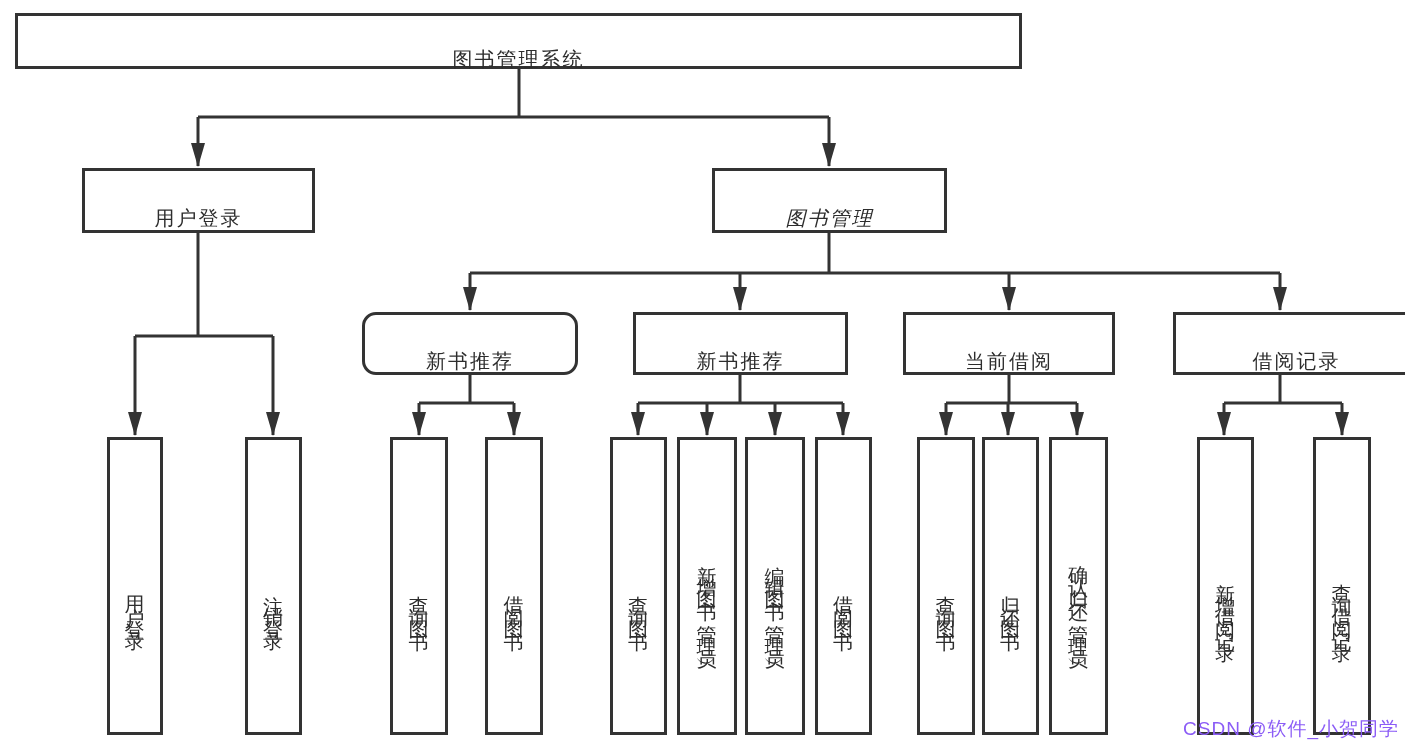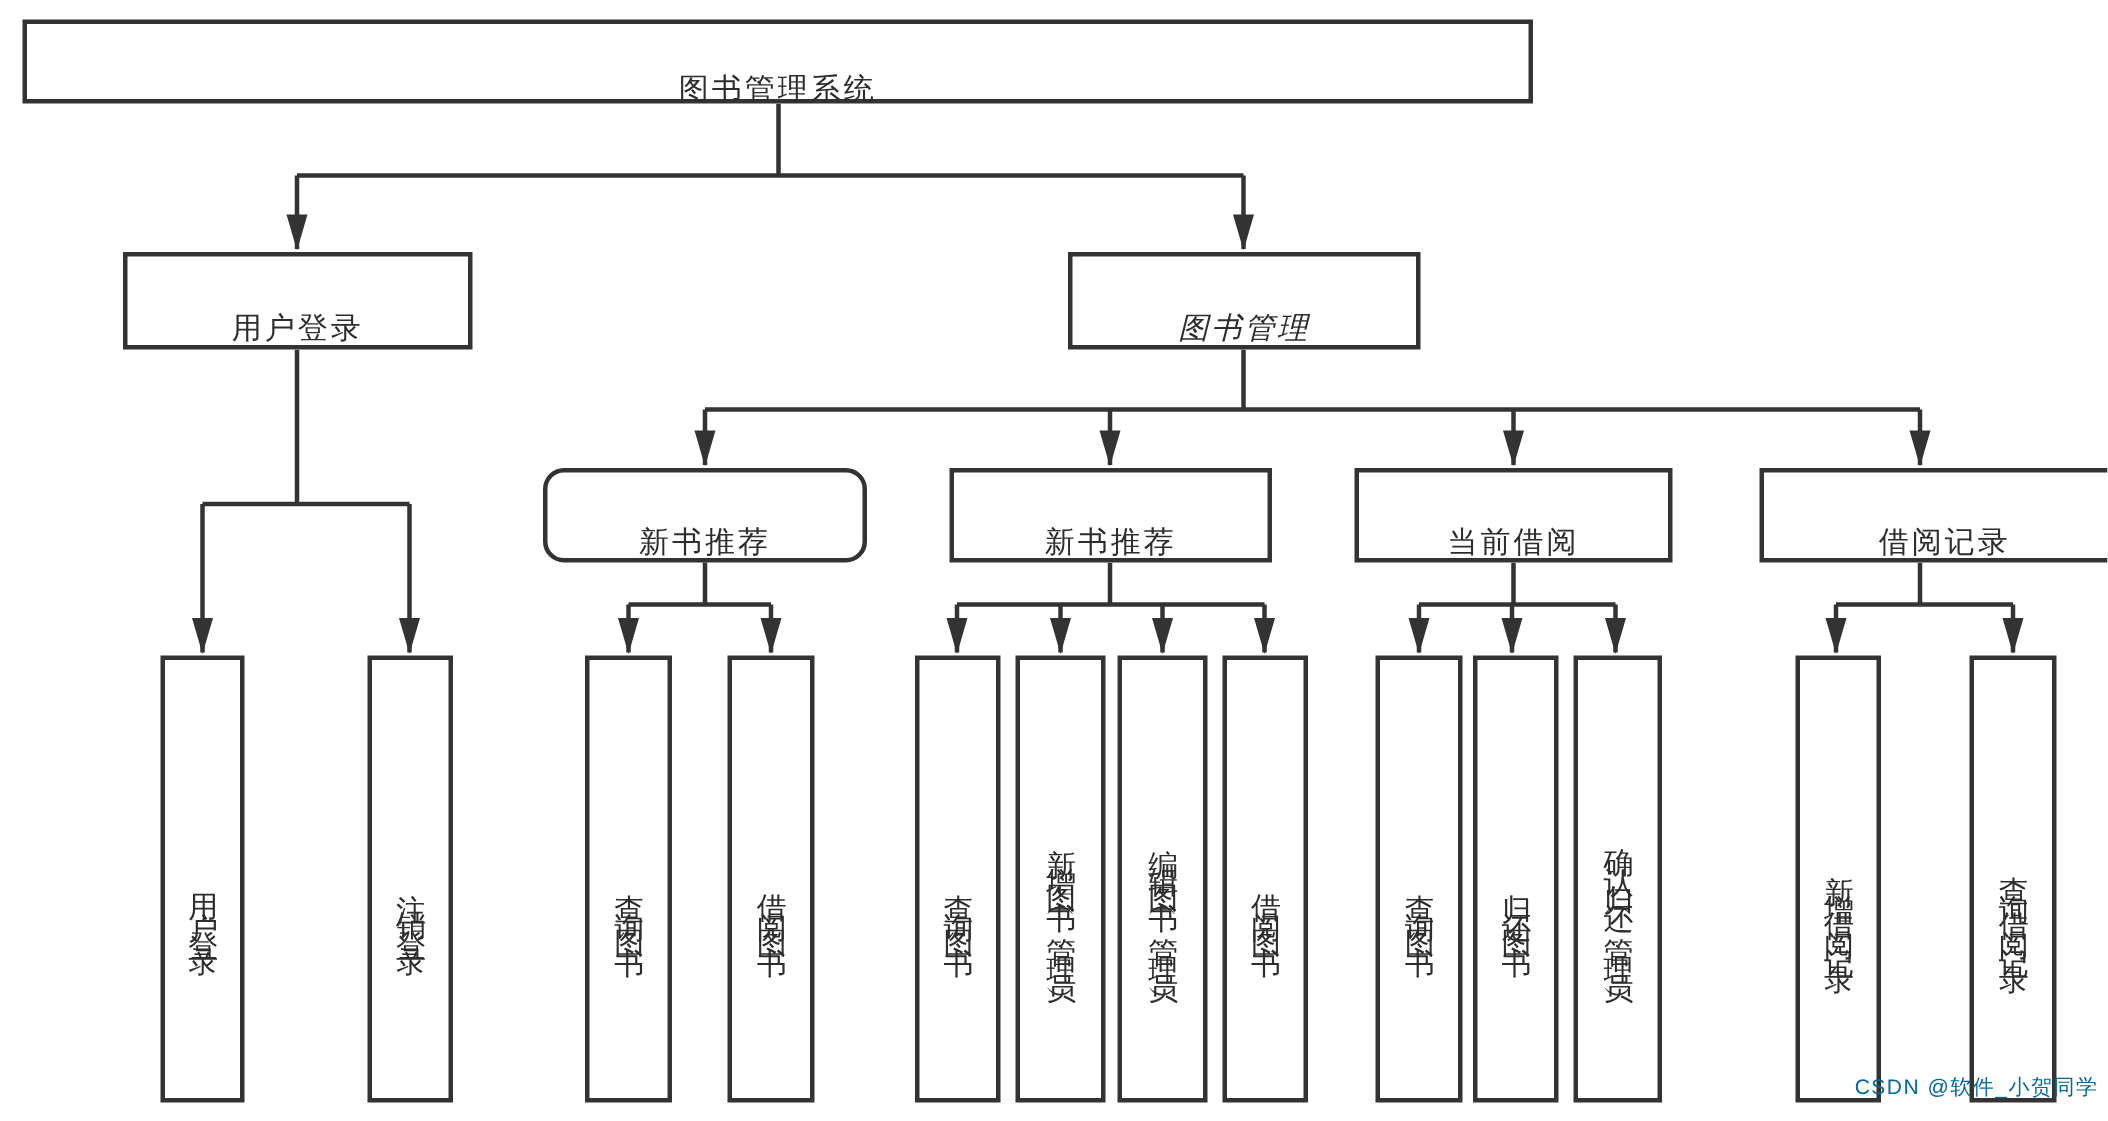--- a/index.html
+++ b/index.html
@@ -43,23 +43,23 @@
     writing-mode: vertical-rl;
     text-orientation: mixed;
     letter-spacing: 12px;
     line-height: 1.1;
     white-space: normal;
   }
   .watermark {
     position: absolute;
     right: 6px;
     top: 716px;
-    font-size: 14px;
+    font-size: 19px;
     letter-spacing: 1px;
-    color: #0369a1;
+    color: #8b5cf6;
     z-index: 3;
   }
 </style>
 </head>
 <body>
 
 <div class="canvas">
 
   <svg class="connectors" width="1405" height="747" viewBox="0 0 1405 747">
     <defs>

